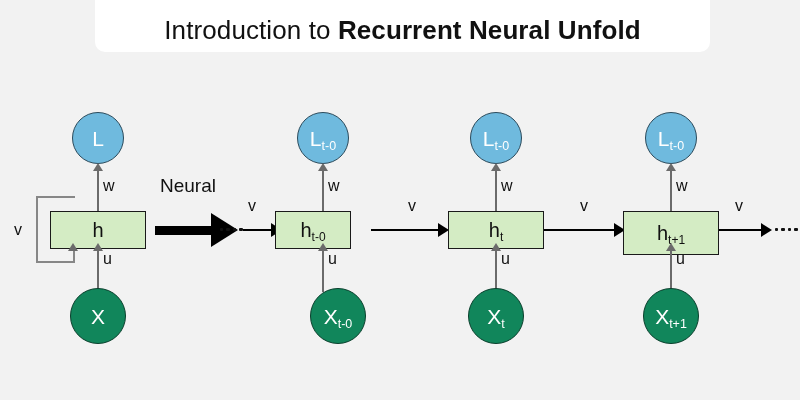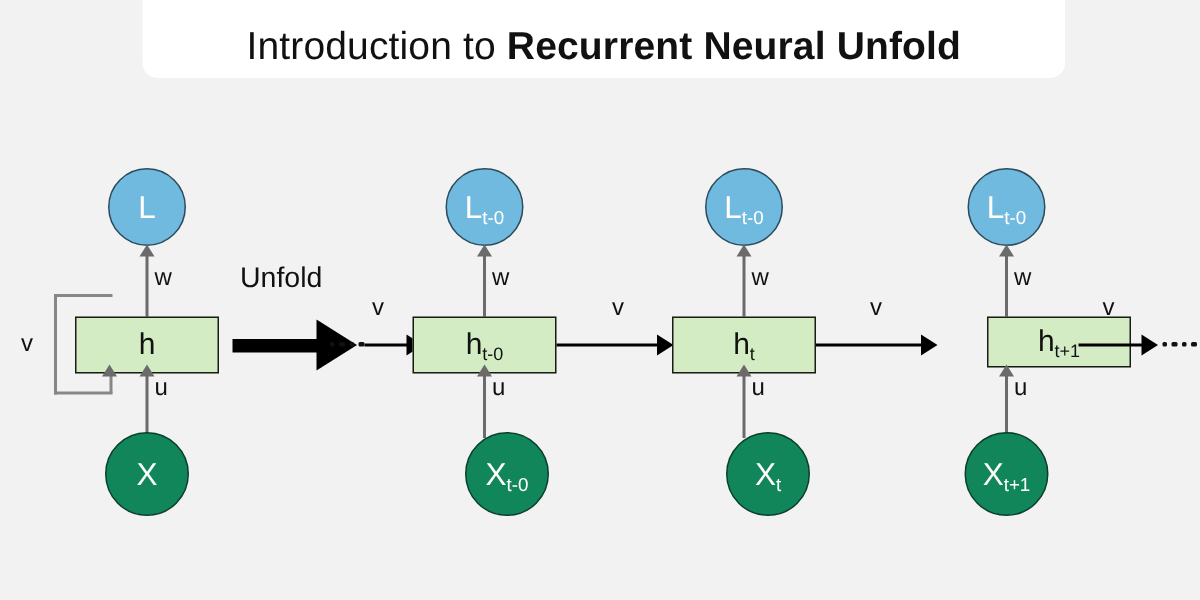--- a/index.html
+++ b/index.html
@@ -165,21 +165,21 @@
     <div class="vline" style="left:96.8px; top:248px; height:44px;"></div>
     <div class="vhead" style="left:92.5px; top:243px;"></div>
     <div class="elabel" style="left:103px; top:251px;">u</div>
 
     <div class="node-circle input" style="left:70px; top:288px; width:56px; height:56px;">
       <span class="lbl">X</span>
     </div>
   </div>
 
   <div>
-    <div class="elabel big" style="left:160px; top:176px;">Unfold</div>
+    <div class="elabel big" style="left:160px; top:176px;">Neural</div>
     <div class="fat-line" style="left:155px; top:225.5px; width:57px;"></div>
     <div class="fat-head" style="left:211px; top:213px;"></div>
   </div>
 
   <div class="dots" style="left:220px; top:228px;">
     <i></i>
       <i></i>
       <i></i>
       <i></i>
   </div>
@@ -188,21 +188,21 @@
   <div class="hhead" style="left:271px; top:223px;"></div>
 
   <div>
     <div class="node-circle loss" style="left:297px; top:112px; width:52px; height:52px;">
       <span class="lbl"><span>L</span><sub>t-0</sub></span>
     </div>
     <div class="vline" style="left:321.8px; top:168px; height:44px;"></div>
     <div class="vhead" style="left:317.5px; top:163px;"></div>
     <div class="elabel" style="left:328px; top:178px;">w</div>
 
-    <div class="hbox" style="left:275px; top:211px; width:96px; height:38px;">
+    <div class="hbox" style="left:275px; top:211px; width:76px; height:38px;">
       <span><span>h</span><sub>t-0</sub></span>
     </div>
 
     <div class="vline" style="left:321.8px; top:248px; height:44px;"></div>
     <div class="vhead" style="left:317.5px; top:243px;"></div>
     <div class="elabel" style="left:328px; top:251px;">u</div>
 
     <div class="node-circle input" style="left:310px; top:288px; width:56px; height:56px;">
       <span class="lbl"><span>X</span><sub>t-0</sub></span>
     </div>
@@ -221,38 +221,38 @@
     <div class="elabel" style="left:501px; top:178px;">w</div>
 
     <div class="hbox" style="left:448px; top:211px; width:96px; height:38px;">
       <span><span>h</span><sub>t</sub></span>
     </div>
 
     <div class="vline" style="left:494.8px; top:248px; height:44px;"></div>
     <div class="vhead" style="left:490.5px; top:243px;"></div>
     <div class="elabel" style="left:501px; top:251px;">u</div>
 
-    <div class="node-circle input" style="left:484px; top:288px; width:56px; height:56px;">
+    <div class="node-circle input" style="left:468px; top:288px; width:56px; height:56px;">
       <span class="lbl"><span>X</span><sub>t</sub></span>
     </div>
 
     <div class="elabel" style="left:580px; top:198px;">v</div>
     <div class="hline" style="left:544px; top:228.7px; width:72px;"></div>
     <div class="hhead" style="left:614px; top:223px;"></div>
   </div>
 
   <div>
     <div class="node-circle loss" style="left:645px; top:112px; width:52px; height:52px;">
       <span class="lbl"><span>L</span><sub>t-0</sub></span>
     </div>
     <div class="vline" style="left:669.8px; top:168px; height:44px;"></div>
     <div class="vhead" style="left:665.5px; top:163px;"></div>
     <div class="elabel" style="left:676px; top:178px;">w</div>
 
-    <div class="hbox" style="left:658px; top:211px; width:96px; height:34px;">
+    <div class="hbox" style="left:623px; top:211px; width:96px; height:44px;">
       <span><span>h</span><sub>t+1</sub></span>
     </div>
 
     <div class="vline" style="left:669.8px; top:248px; height:44px;"></div>
     <div class="vhead" style="left:665.5px; top:243px;"></div>
     <div class="elabel" style="left:676px; top:251px;">u</div>
 
     <div class="node-circle input" style="left:643px; top:288px; width:56px; height:56px;">
       <span class="lbl"><span>X</span><sub>t+1</sub></span>
     </div>

